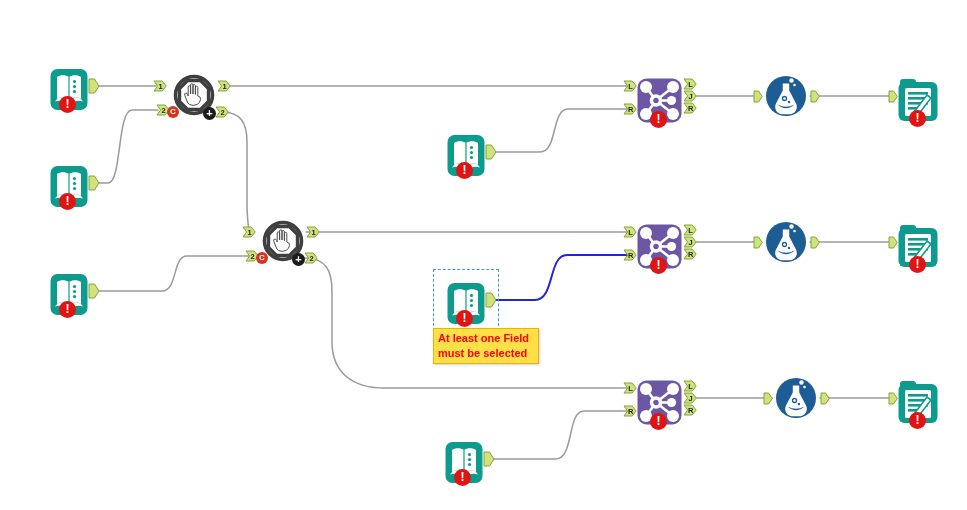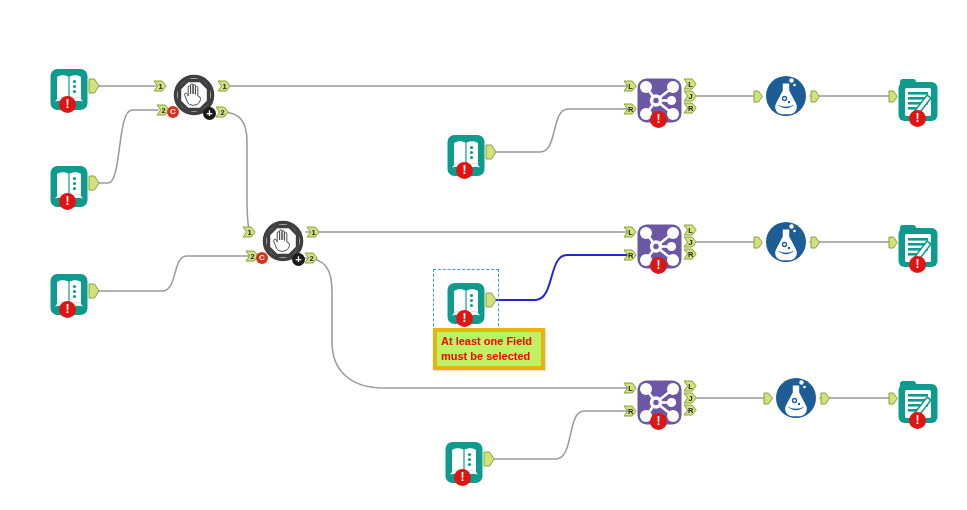--- a/index.html
+++ b/index.html
@@ -44,21 +44,21 @@
   .output-tool .inP{left:0;top:12px;}
   .output-tool .osq{left:10px;top:0;}
   .output-tool .err-badge{left:21px;top:32px;}
   
   .err-badge{position:absolute;width:17px;height:17px;border-radius:50%;background:#e11414;
     color:#fff;font:bold 12px/17px "Liberation Sans",sans-serif;text-align:center;z-index:5;}
   
   .selection-rect{position:absolute;left:433px;top:269px;width:64px;height:60px;
     border:1.5px dashed #3f9bd8;z-index:2;}
   .tooltip{position:absolute;left:433px;top:328px;width:96px;z-index:6;
-    background:#bef264;border:4px solid #eab308;box-shadow:1px 1px 2px rgba(0,0,0,.18);
+    background:#fde047;border:1px solid #eab308;box-shadow:1px 1px 2px rgba(0,0,0,.18);
     padding:2px 4px;color:#f00;font:bold 11px/15px "Liberation Sans",sans-serif;}
   .hidden-defs{position:absolute;width:0;height:0;overflow:hidden;}
 </style>
 </head>
 <body>
 
 <div class="canvas">
 
   <svg class="hidden-defs" aria-hidden="true">
     <defs>

